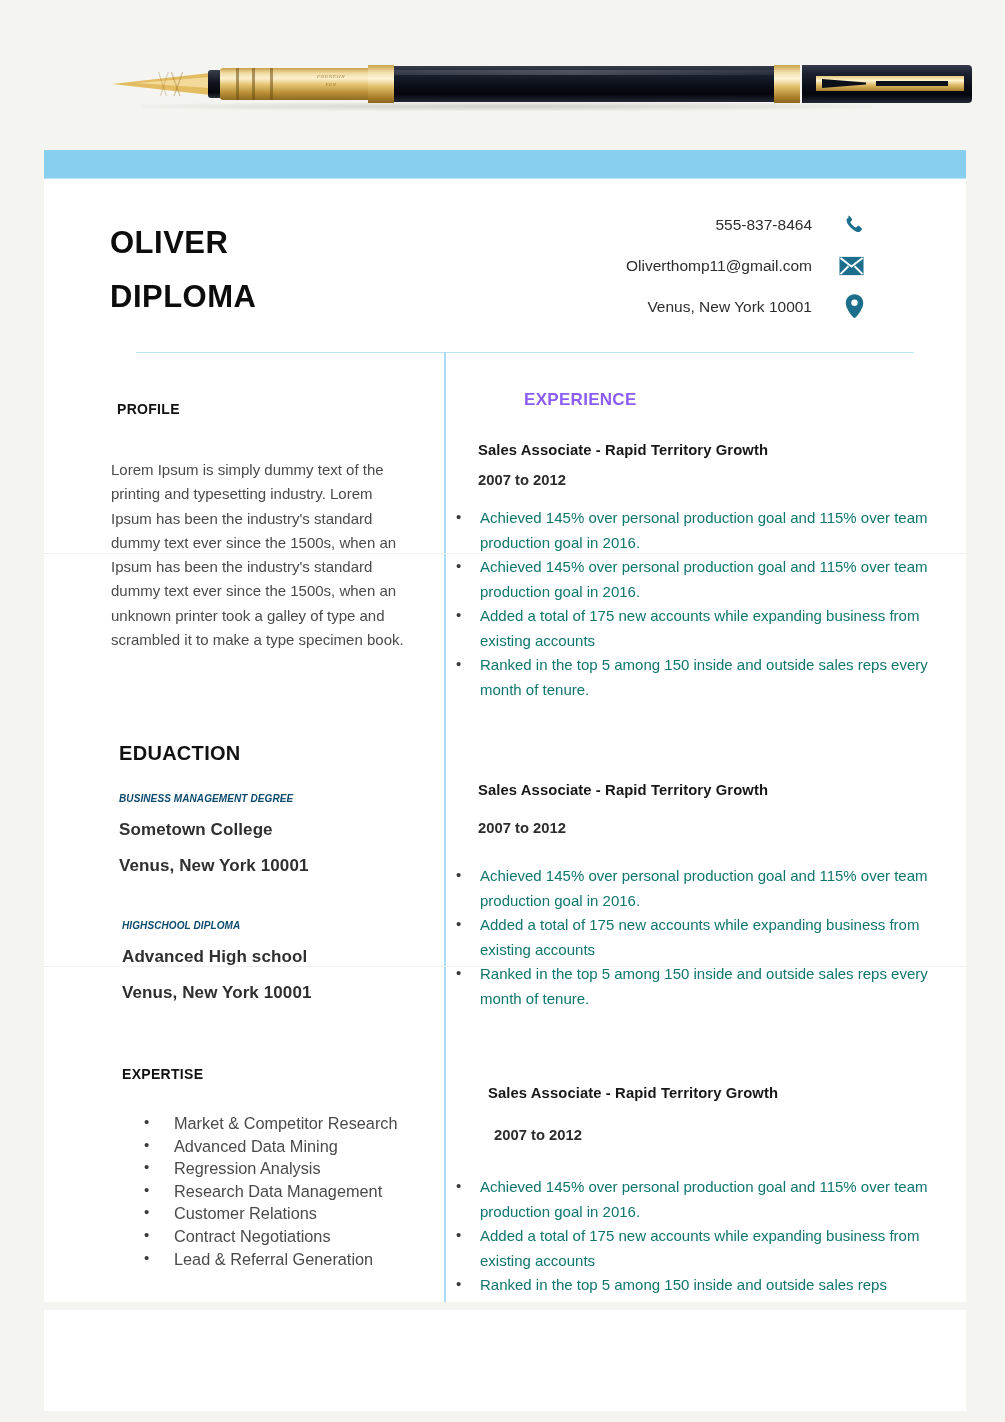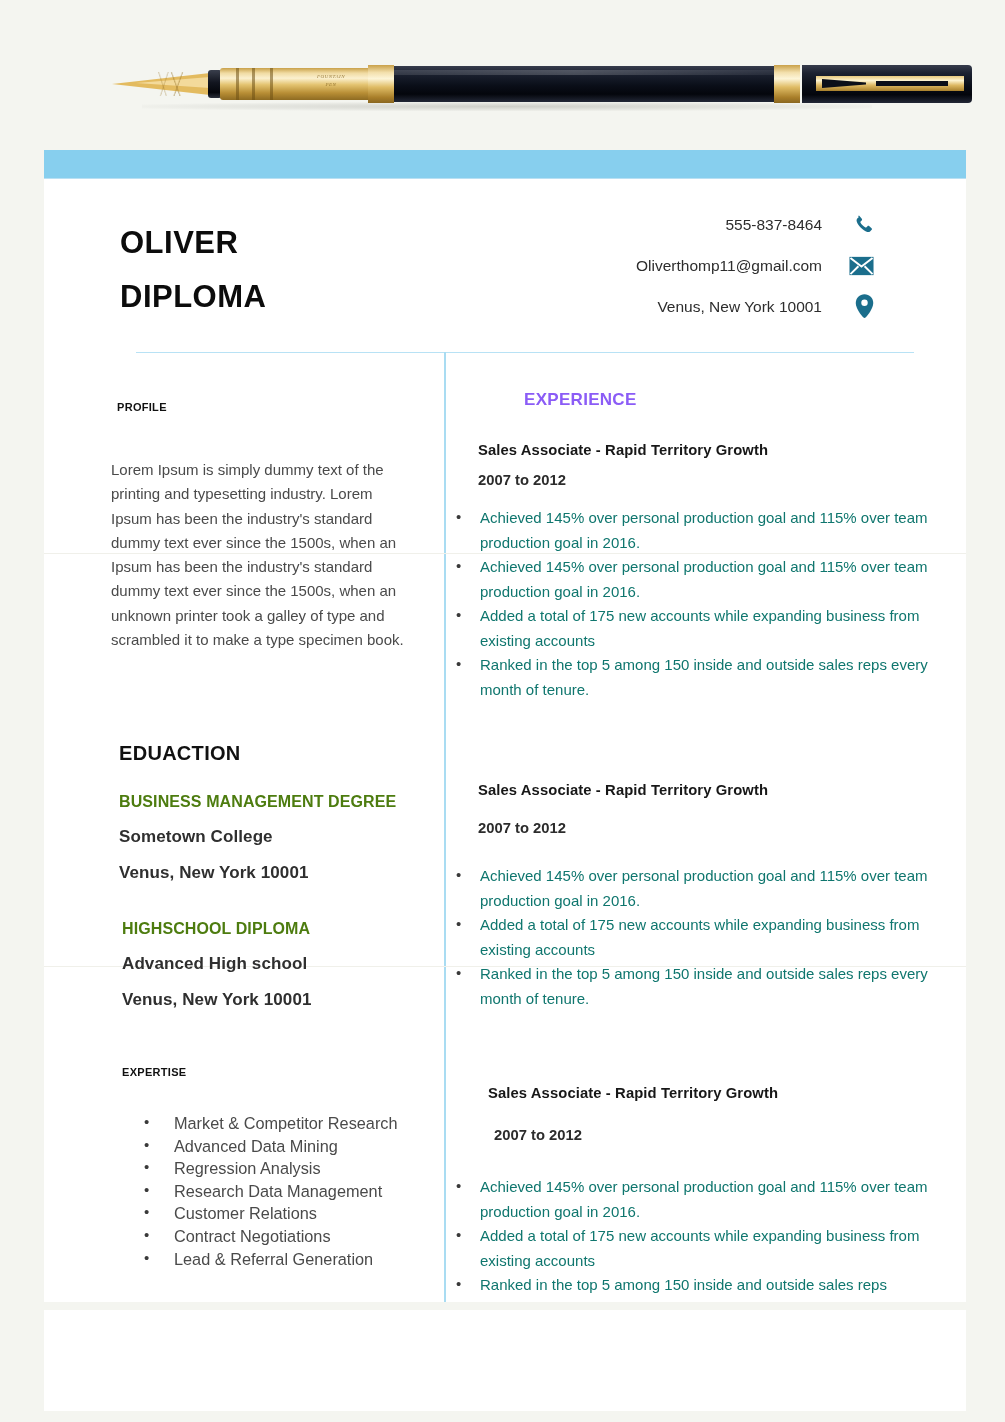--- a/index.html
+++ b/index.html
@@ -177,21 +177,21 @@
     top: 150px;
     width: 922px;
     height: 28px;
     background: #87cfee;
     border-bottom: 1px solid #b9e0f3;
   }
 
   
   .header {
     position: absolute;
-    left: 54px;
+    left: 44px;
     top: 178px;
     width: 866px;
     height: 174px;
   }
   .name-block {
     position: absolute;
     left: 66px;
     top: 38px;
   }
   .name-line {
@@ -260,43 +260,44 @@
   
   .left-col {
     position: absolute;
     left: 44px;
     top: 150px;
     width: 400px;
   }
   .sec-head {
     font-family: "Liberation Sans", sans-serif;
     font-weight: bold;
-    font-size: 11px;
+    font-size: 14px;
     color: #111111;
     letter-spacing: .3px;
   }
   .body-text {
     font-family: "Liberation Sans", sans-serif;
     font-size: 15px;
     color: #4a4a4a;
     line-height: 24.3px;
   }
 
   #profile-head { position:absolute; left:73px; top:251px; }
   #profile-text { position:absolute; left:67px; top:308px; width:305px; }
 
   #education-head { position:absolute; left:75px; top:592px; font-size:20px; }
   .edu-entry { position: absolute; left: 75px; width: 300px; }
   .edu-title {
     font-family: "Liberation Sans", sans-serif;
     font-weight: bold;
-    font-size: 16px;
-    color: #4d7c0f;
+    font-size: 10px;
+    color: #0c4a6e;
     letter-spacing: .1px;
     margin-bottom: 16px;
+    font-style: italic;
   }
   .edu-line {
     font-family: "Liberation Sans", sans-serif;
     font-weight: bold;
     font-size: 17px;
     color: #2f2f2f;
     margin-bottom: 16px;
     letter-spacing: .1px;
   }
   #edu-0 { top: 643px; }

